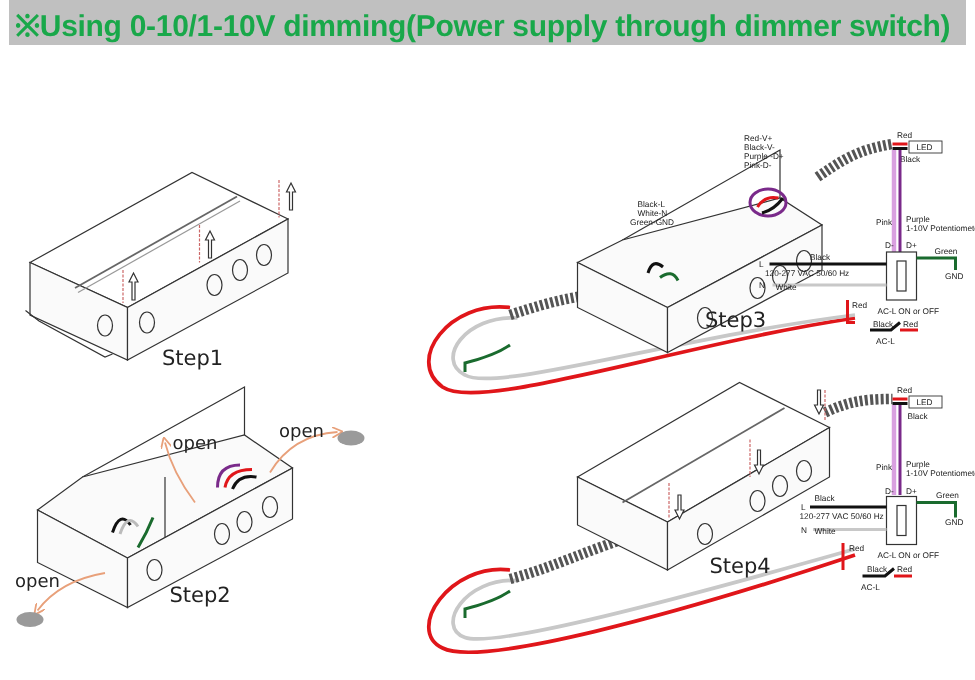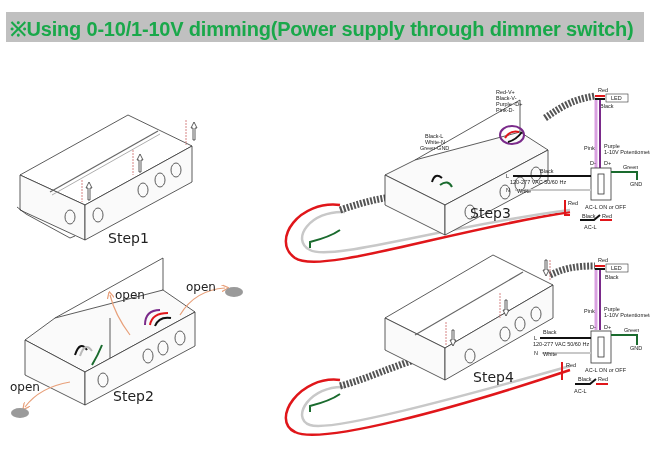--- a/index.html
+++ b/index.html
@@ -1,17 +1,17 @@
 <!DOCTYPE html>
 <html><head>
 <meta charset="utf-8">
 <style>
   html,body{margin:0;padding:0;background:#fff;}
   body{width:650px;height:453px;position:relative;overflow:hidden;font-family:"Liberation Sans",sans-serif;}
-  .banner{position:absolute;left:6px;top:12px;width:638px;height:30px;background:#c0c0c0;}
+  .banner{position:absolute;left:6px;top:0;width:638px;height:30px;background:#c0c0c0;}
   .banner-text{position:absolute;left:4px;top:3px;font-size:20px;font-weight:bold;color:#19a84a;white-space:nowrap;letter-spacing:-0.2px;}
   svg{position:absolute;left:0;top:0;}
   .step{font-family:"DejaVu Sans",sans-serif;font-size:14px;fill:#222;}
   .open{font-family:"DejaVu Sans",sans-serif;font-size:12px;fill:#222;}
   .tiny{font-family:"Liberation Sans",sans-serif;font-size:5.5px;fill:#222;}
 </style>
 </head>
 <body>
 
 <div class="banner">

